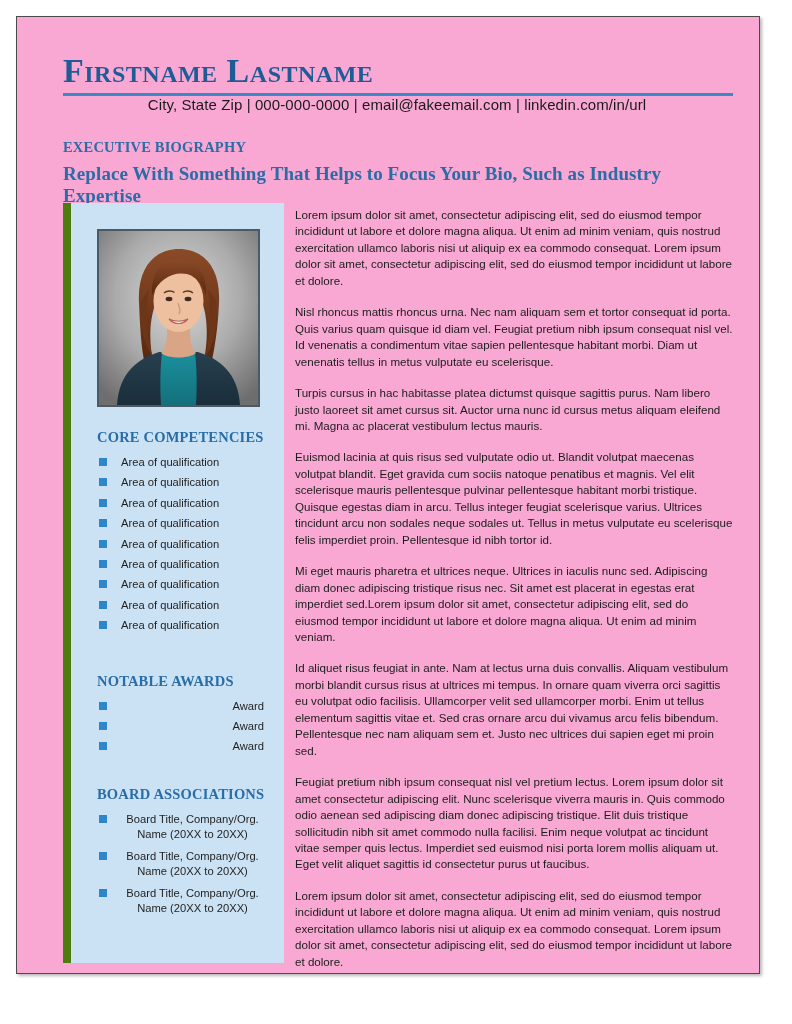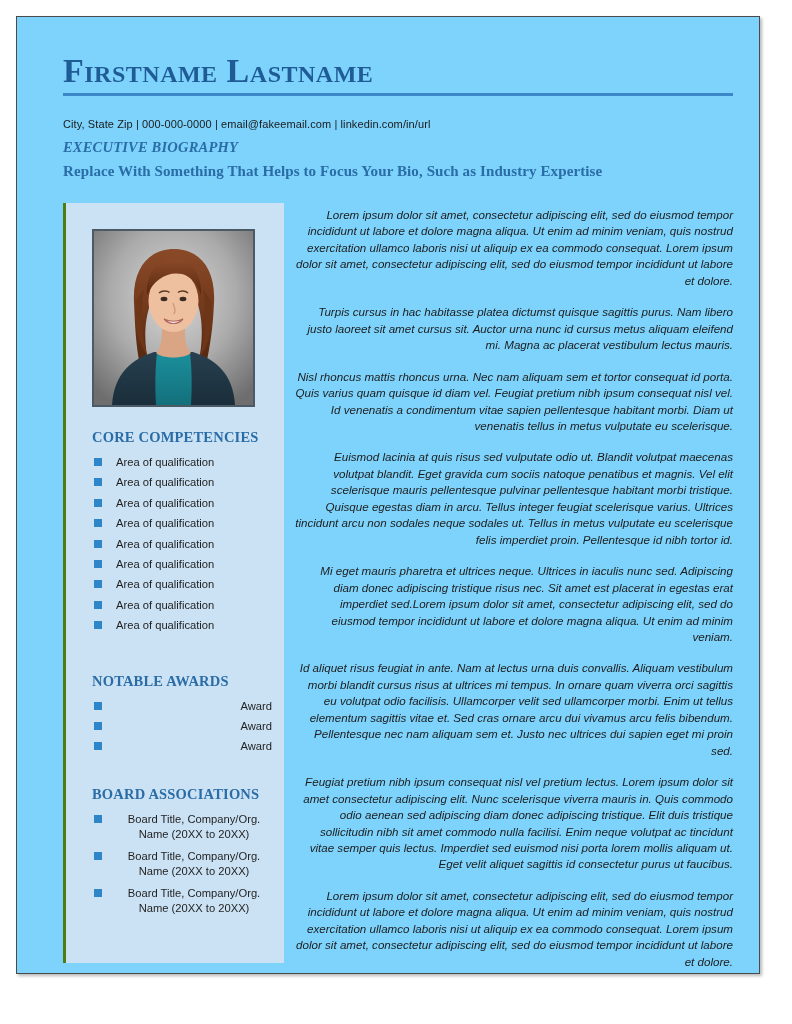--- a/index.html
+++ b/index.html
@@ -13,21 +13,21 @@
     font-family: "Liberation Sans", sans-serif;
     overflow: hidden;
   }
 
   .page {
     position: absolute;
     left: 16px;
     top: 16px;
     width: 744px;
     height: 958px;
-    background: #7dd3fc;
+    background: #f9a8d4;
     border: 1px solid #4a4a4a;
     box-shadow: 2px 2px 3px rgba(0,0,0,0.28);
     box-sizing: border-box;
     overflow: hidden;
   }
 
   .page-inner {
     position: absolute;
     left: 0; top: 0;
     width: 742px;
@@ -52,61 +52,60 @@
     font-variant: small-caps;
     text-transform: capitalize;
   }
   .title-rule {
     margin-top: 4px;
     height: 3px;
     background: #3C87C8;
     width: 670px;
   }
   .contact-line {
-    margin-top: 22px;
-    text-align: left;
-    font-size: 11px;
+    margin-top: 0;
+    text-align: center;
+    font-size: 15px;
     color: #1a1a1a;
     letter-spacing: 0.1px;
     padding-right: 2px;
   }
 
   
   .bio-heads {
     position: absolute;
     left: 46px;
     top: 122px;
     width: 670px;
   }
   .bio-head-1 {
     font-family: "Liberation Serif", serif;
     font-weight: bold;
     color: #2A6CA6;
     font-size: 14.5px;
     letter-spacing: 0.2px;
-    font-style: italic;
   }
   .bio-head-2 {
     font-family: "Liberation Serif", serif;
     font-weight: bold;
     color: #2A6CA6;
-    font-size: 15px;
+    font-size: 19px;
     margin-top: 7px;
     letter-spacing: 0.1px;
   }
 
   
   .sidebar {
     position: absolute;
     left: 46px;
     top: 186px;
     width: 221px;
     height: 760px;
     background: #CBE2F4;
-    border-left: 3px solid #4d7c0f;
+    border-left: 8px solid #4d7c0f;
     box-sizing: border-box;
   }
   .photo-wrap {
     margin: 26px 0 0 26px;
     width: 163px;
     height: 178px;
     border: 2px solid #4C5A66;
     box-sizing: border-box;
     overflow: hidden;
     background: #9a9a9a;
@@ -121,21 +120,21 @@
     margin: 0 0 0 26px;
     letter-spacing: 0.2px;
   }
   .side-head.comp { margin-top: 22px; }
   .side-head.awards { margin-top: 40px; }
   .side-head.board { margin-top: 32px; }
 
   .side-list {
     list-style: none;
     margin: 9px 0 0 0;
-    padding: 0 12px 0 26px;
+    padding: 0 20px 0 26px;
   }
   .side-list li {
     position: relative;
     padding-left: 24px;
     font-size: 11.2px;
     color: #1f1f1f;
     line-height: 1.33;
     margin-bottom: 5.5px;
   }
   .side-list.tight li { margin-bottom: 5px; text-align: right; }
@@ -155,22 +154,21 @@
     position: absolute;
     left: 278px;
     top: 190px;
     width: 438px;
   }
   .body-col p {
     margin: 0 0 15px 0;
     font-size: 11.6px;
     line-height: 1.42;
     color: #1c1c1c;
-    text-align: right;
-    font-style: italic;
+    text-align: left;
   }
 </style>
 </head>
 <body>
 
 <div class="page">
   <div class="page-inner">
 
     <div class="header">
       <div class="name-title">Firstname Lastname</div>
@@ -256,22 +254,22 @@
       <div class="side-head board">BOARD ASSOCIATIONS</div>
       <ul class="side-list board-list">
         <li><span class="bullet"></span><span>Board Title, Company/Org. Name (20XX to 20XX)</span></li>
         <li><span class="bullet"></span><span>Board Title, Company/Org. Name (20XX to 20XX)</span></li>
         <li><span class="bullet"></span><span>Board Title, Company/Org. Name (20XX to 20XX)</span></li>
       </ul>
     </div>
 
     <div class="body-col">
       <p>Lorem ipsum dolor sit amet, consectetur adipiscing elit, sed do eiusmod tempor incididunt ut labore et dolore magna aliqua. Ut enim ad minim veniam, quis nostrud exercitation ullamco laboris nisi ut aliquip ex ea commodo consequat. Lorem ipsum dolor sit amet, consectetur adipiscing elit, sed do eiusmod tempor incididunt ut labore et dolore.</p>
+      <p>Nisl rhoncus mattis rhoncus urna. Nec nam aliquam sem et tortor consequat id porta. Quis varius quam quisque id diam vel. Feugiat pretium nibh ipsum consequat nisl vel. Id venenatis a condimentum vitae sapien pellentesque habitant morbi. Diam ut venenatis tellus in metus vulputate eu scelerisque.</p>
       <p>Turpis cursus in hac habitasse platea dictumst quisque sagittis purus. Nam libero justo laoreet sit amet cursus sit. Auctor urna nunc id cursus metus aliquam eleifend mi. Magna ac placerat vestibulum lectus mauris.</p>
-      <p>Nisl rhoncus mattis rhoncus urna. Nec nam aliquam sem et tortor consequat id porta. Quis varius quam quisque id diam vel. Feugiat pretium nibh ipsum consequat nisl vel. Id venenatis a condimentum vitae sapien pellentesque habitant morbi. Diam ut venenatis tellus in metus vulputate eu scelerisque.</p>
       <p>Euismod lacinia at quis risus sed vulputate odio ut. Blandit volutpat maecenas volutpat blandit. Eget gravida cum sociis natoque penatibus et magnis. Vel elit scelerisque mauris pellentesque pulvinar pellentesque habitant morbi tristique. Quisque egestas diam in arcu. Tellus integer feugiat scelerisque varius. Ultrices tincidunt arcu non sodales neque sodales ut. Tellus in metus vulputate eu scelerisque felis imperdiet proin. Pellentesque id nibh tortor id.</p>
       <p>Mi eget mauris pharetra et ultrices neque. Ultrices in iaculis nunc sed. Adipiscing diam donec adipiscing tristique risus nec. Sit amet est placerat in egestas erat imperdiet sed.Lorem ipsum dolor sit amet, consectetur adipiscing elit, sed do eiusmod tempor incididunt ut labore et dolore magna aliqua. Ut enim ad minim veniam.</p>
       <p>Id aliquet risus feugiat in ante. Nam at lectus urna duis convallis. Aliquam vestibulum morbi blandit cursus risus at ultrices mi tempus. In ornare quam viverra orci sagittis eu volutpat odio facilisis. Ullamcorper velit sed ullamcorper morbi. Enim ut tellus elementum sagittis vitae et. Sed cras ornare arcu dui vivamus arcu felis bibendum. Pellentesque nec nam aliquam sem et. Justo nec ultrices dui sapien eget mi proin sed.</p>
       <p>Feugiat pretium nibh ipsum consequat nisl vel pretium lectus. Lorem ipsum dolor sit amet consectetur adipiscing elit. Nunc scelerisque viverra mauris in. Quis commodo odio aenean sed adipiscing diam donec adipiscing tristique. Elit duis tristique sollicitudin nibh sit amet commodo nulla facilisi. Enim neque volutpat ac tincidunt vitae semper quis lectus. Imperdiet sed euismod nisi porta lorem mollis aliquam ut. Eget velit aliquet sagittis id consectetur purus ut faucibus.</p>
       <p>Lorem ipsum dolor sit amet, consectetur adipiscing elit, sed do eiusmod tempor incididunt ut labore et dolore magna aliqua. Ut enim ad minim veniam, quis nostrud exercitation ullamco laboris nisi ut aliquip ex ea commodo consequat. Lorem ipsum dolor sit amet, consectetur adipiscing elit, sed do eiusmod tempor incididunt ut labore et dolore.</p>
     </div>
 
   </div>
 </div>
 

